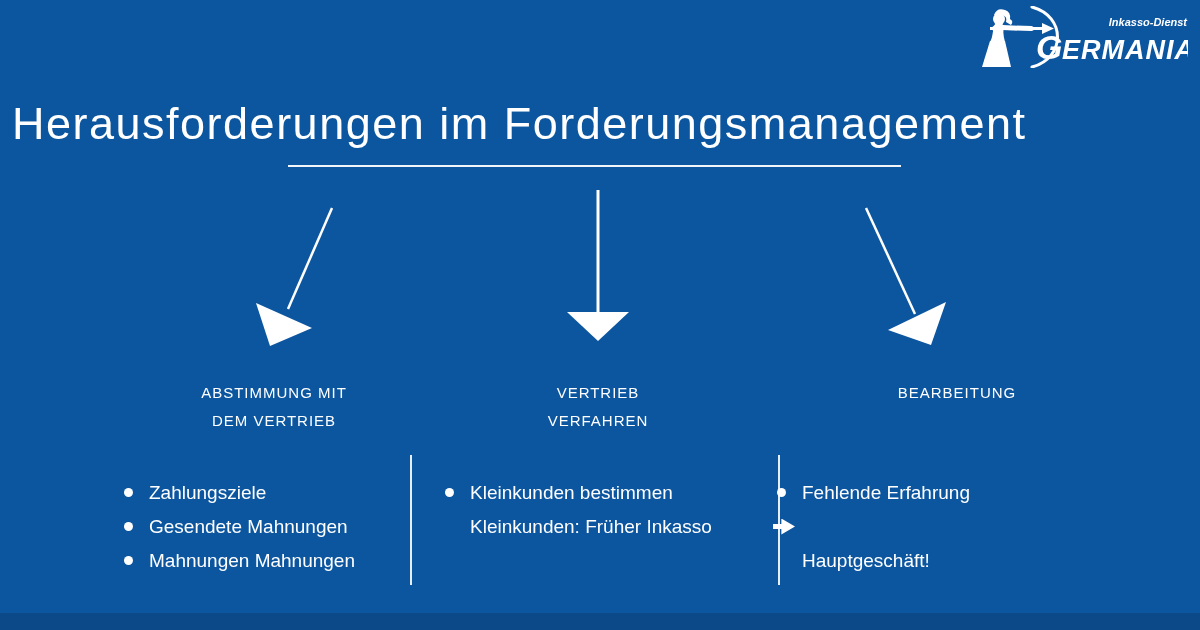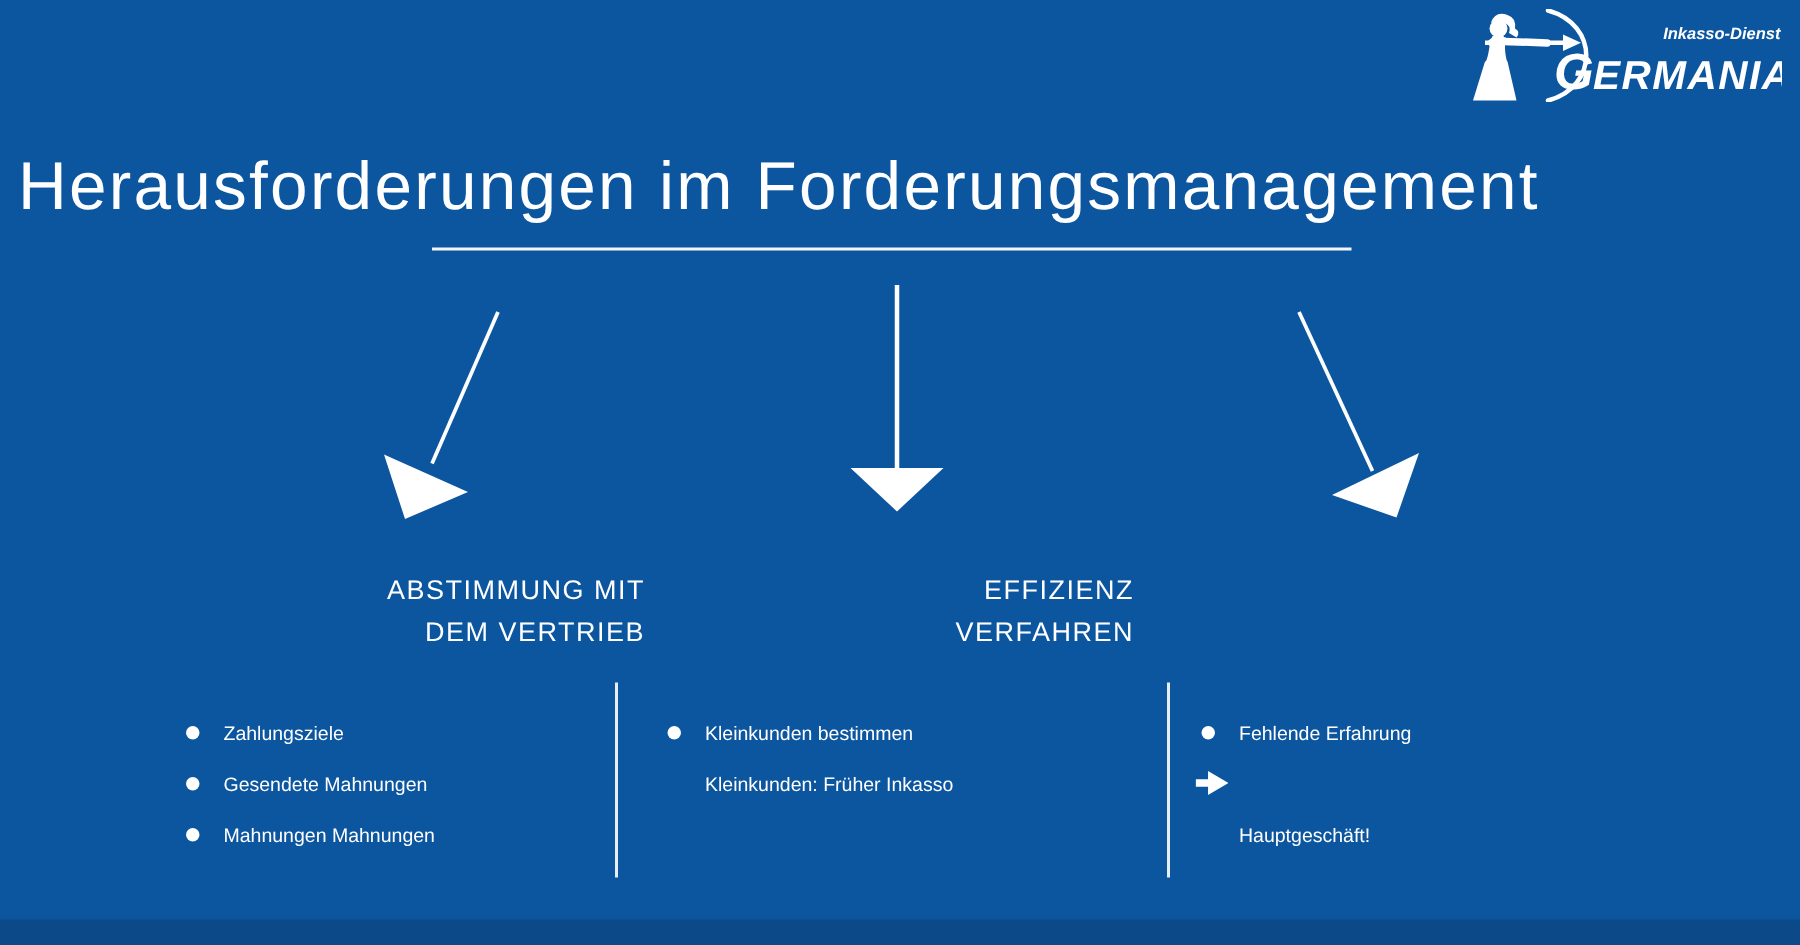--- a/index.html
+++ b/index.html
@@ -24,41 +24,41 @@
   .title-underline {
     position:absolute; top:165px; left:288px; width:613px; height:2px;
     background:#ffffff; opacity:.95;
   }
 
   
   .arrows { position:absolute; inset:0; pointer-events:none; }
 
   
   .col-heading {
-    position:absolute; top:379px; text-align:right;
-    font-size:18px; font-weight:400; letter-spacing:1px; line-height:28px;
+    position:absolute; top:379px; text-align:center;
+    font-size:15px; font-weight:400; letter-spacing:1px; line-height:28px;
   }
   .col-heading span { display:block; }
   .h1 { left:118px; width:312px; }
   .h2 { left:440px; width:316px; }
   .h3 { left:799px; width:316px; }
 
   
   .divider {
     position:absolute; top:455px; width:2px; height:130px; background:#ffffff; opacity:.9;
   }
   .d1 { left:410px; }
   .d2 { left:778px; }
 
   
   .list { position:absolute; top:471px; }
   .l1 { left:122px; width:290px; }
   .l2 { left:443px; width:330px; }
-  .l3 { left:799px; width:360px; }
-  .list-item { display:flex; align-items:center; height:34px; font-size:13px; line-height:25px; }
+  .l3 { left:775px; width:360px; }
+  .list-item { display:flex; align-items:flex-end; height:34px; font-size:19px; line-height:25px; }
   .bullet-slot { width:27px; flex:none; display:flex; align-items:center; height:25px; }
   .bullet { display:block; }
   .bullet-dot { width:9px; height:9px; border-radius:50%; background:#ffffff; margin-left:2px; }
   .bullet-arrow {
     width:22px; height:16px; background:#ffffff; margin-left:-2px;
     clip-path:polygon(0 34%, 38% 34%, 38% 0, 100% 50%, 38% 100%, 38% 66%, 0 66%);
   }
   .bullet-none { visibility:hidden; width:9px; height:9px; }
 
   
@@ -115,24 +115,25 @@
       <line x1="866" y1="208" x2="915" y2="314" stroke="#ffffff" stroke-width="2.5"></line>
       <polygon points="888,330 946,302 931,345" fill="#ffffff"></polygon>
     </g>
   </svg>
 
   <div class="col-heading h1">
     <span>ABSTIMMUNG MIT</span>
     <span>DEM VERTRIEB</span>
   </div>
   <div class="col-heading h2">
-    <span>EFFIZIENZ</span>
+    <span>VERTRIEB</span>
     <span>VERFAHREN</span>
   </div>
   <div class="col-heading h3">
+    <span>BEARBEITUNG</span>
   </div>
 
   <div class="divider d1"></div>
   <div class="divider d2"></div>
 
   <div class="list l1">
     <div class="list-item">
       <span class="bullet-slot">
           <span class="bullet bullet-dot"></span>
         </span>

